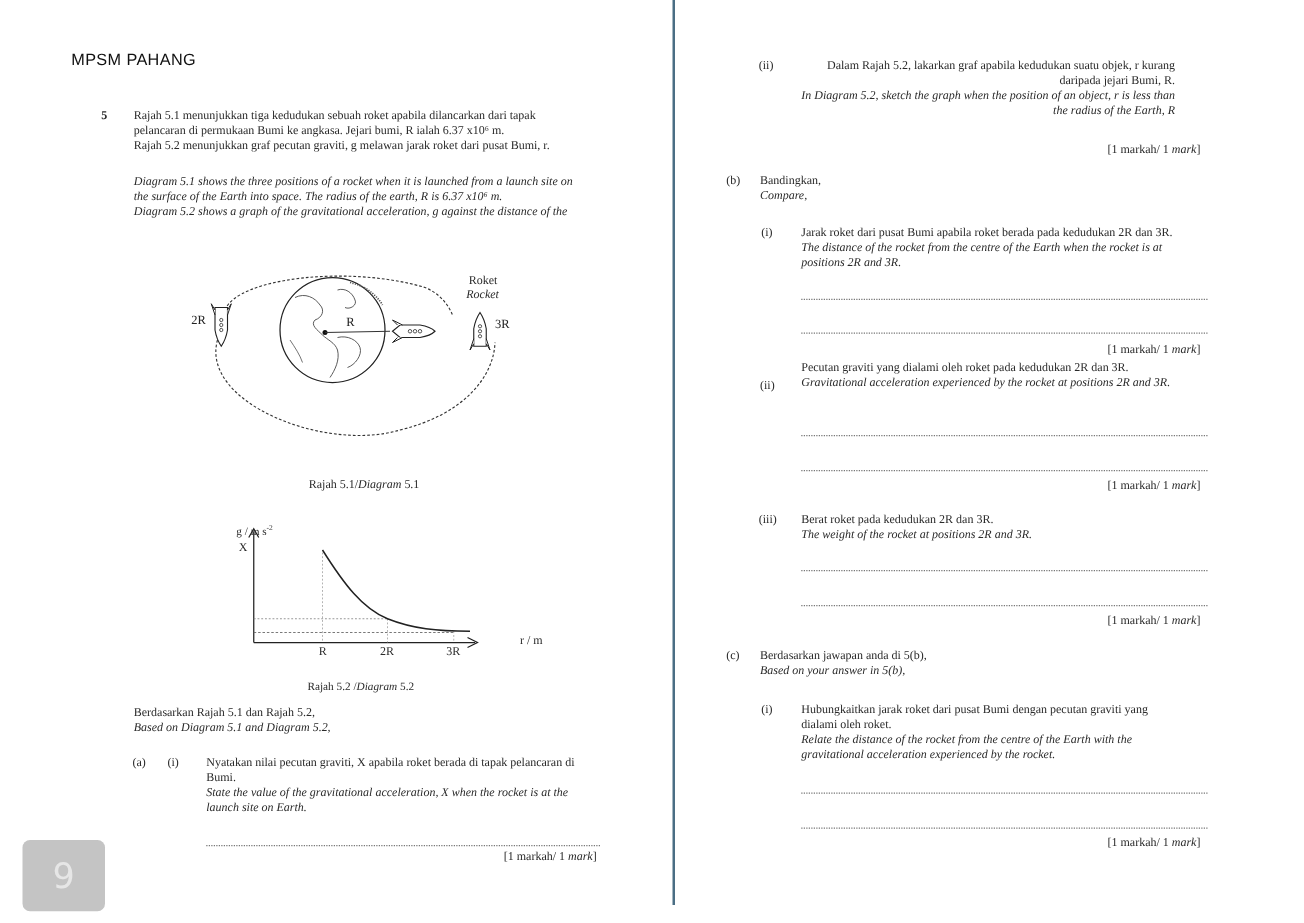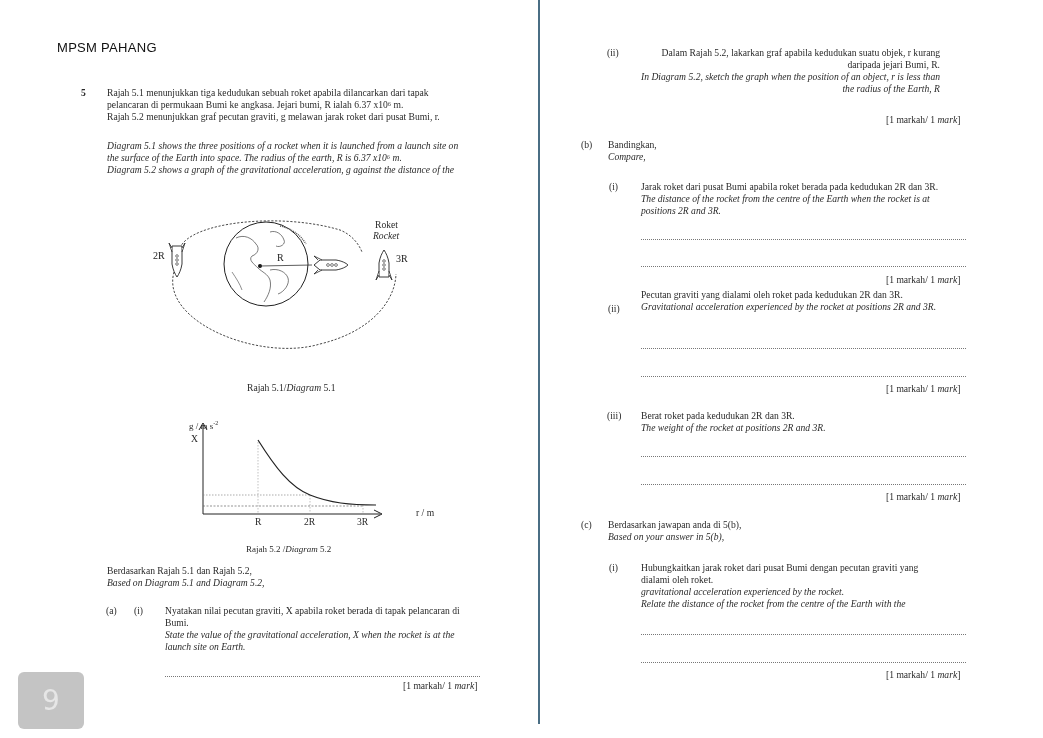--- a/index.html
+++ b/index.html
@@ -180,18 +180,18 @@
 <div class="abs t" style="left:581px;top:519px;">(c)</div>
 <div class="abs" style="left:608px;top:519px;">
   <div class="t">Berdasarkan jawapan anda di 5(b),</div>
   <div class="t i">Based on your answer in 5(b),</div>
 </div>
 
 <div class="abs t" style="left:609px;top:562px;">(i)</div>
 <div class="abs" style="left:641px;top:562px;">
   <div class="t">Hubungkaitkan jarak roket dari pusat Bumi dengan pecutan graviti yang</div>
   <div class="t">dialami oleh roket.</div>
+  <div class="t i">Relate the distance of the rocket from the centre of the Earth with the</div>
   <div class="t i">gravitational acceleration experienced by the rocket.</div>
-  <div class="t i">Relate the distance of the rocket from the centre of the Earth with the</div>
 </div>
 <div class="abs dots" style="left:641px;top:634px;width:325px;"></div>
 <div class="abs dots" style="left:641px;top:662px;width:325px;"></div>
 <div class="abs mark" style="left:886px;top:669px;"><span>[1 markah/ 1 </span><span class="i">mark</span><span>]</span></div>
 
 </body></html>

